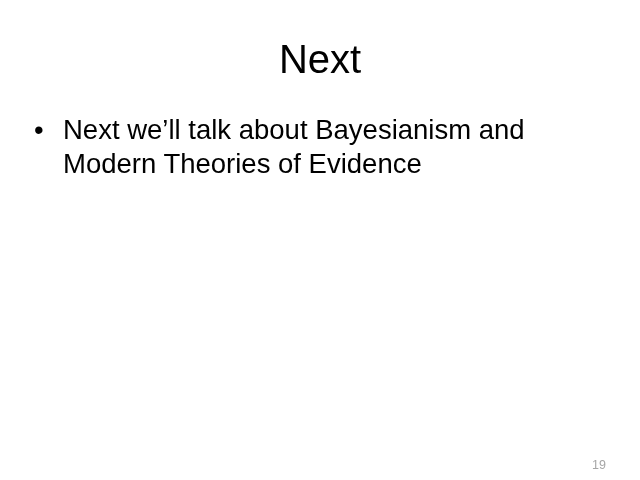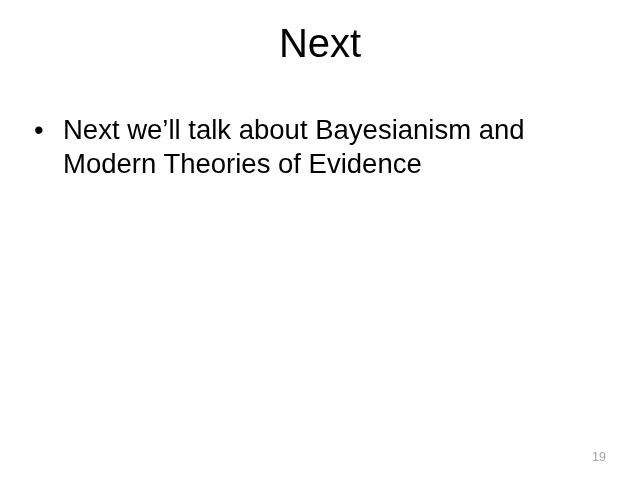--- a/index.html
+++ b/index.html
@@ -16,21 +16,21 @@
   .slide {
     position: relative;
     width: 640px;
     height: 480px;
     background: #FFFFFF;
     box-sizing: border-box;
   }
   .slide-title {
     position: absolute;
     left: 0;
-    top: 20px;
+    top: 36px;
     width: 640px;
     text-align: center;
     font-size: 40px;
     line-height: 46px;
     font-weight: 400;
     color: #000000;
     letter-spacing: 0px;
     white-space: nowrap;
   }
   .body-block {
@@ -59,21 +59,21 @@
     color: #000000;
     text-align: left;
     user-select: none;
   }
   .bullet-text {
     display: block;
   }
   .page-number {
     position: absolute;
     right: 34px;
-    bottom: 16px;
+    bottom: 8px;
     font-size: 12.5px;
     line-height: 14px;
     color: #A6A6A6;
     font-weight: 400;
     text-align: right;
   }
 </style>
 </head>
 <body>
 

